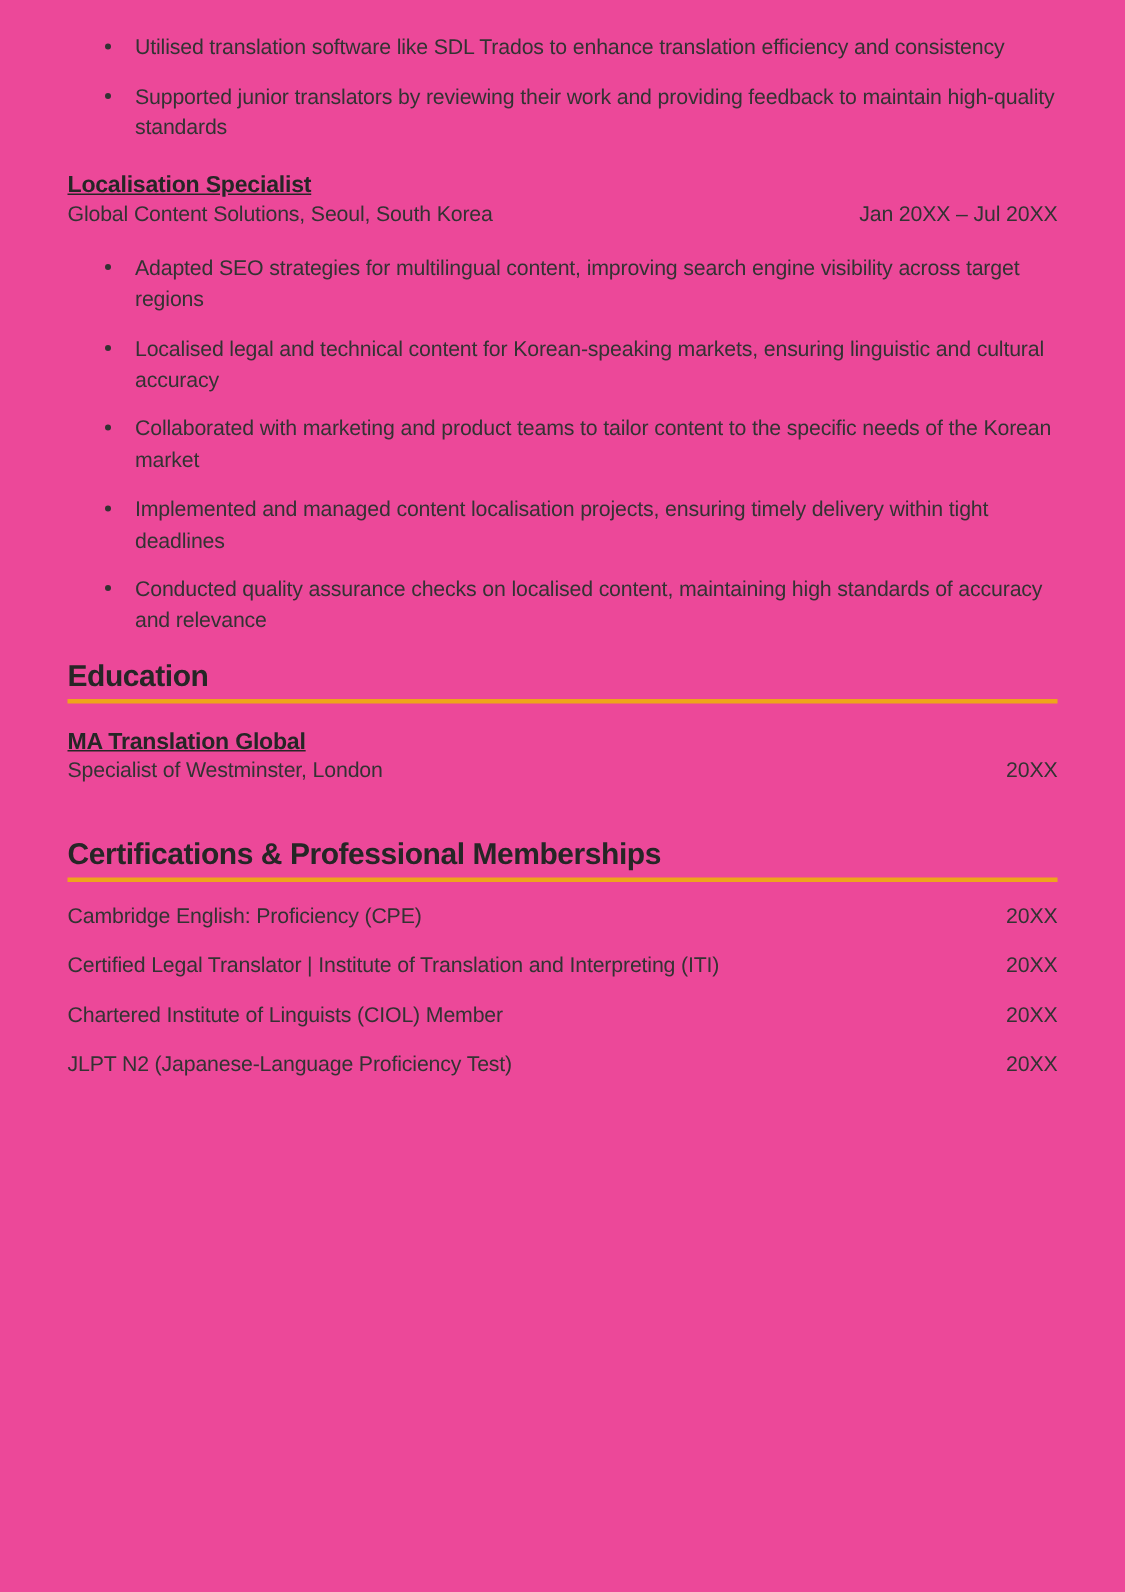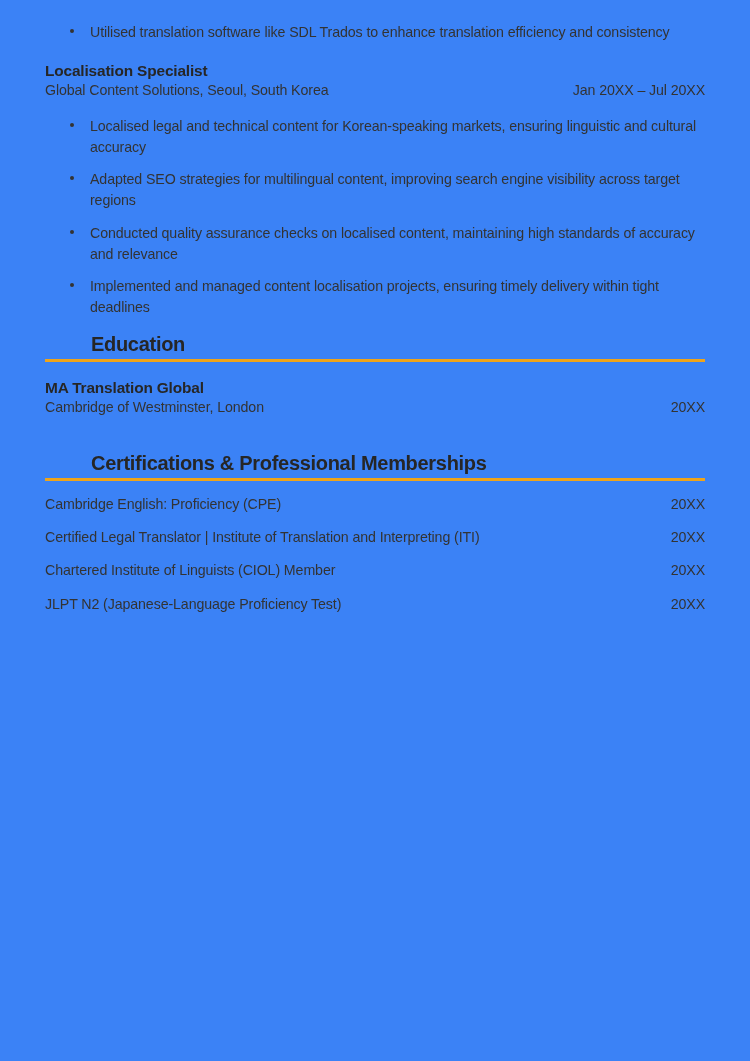--- a/index.html
+++ b/index.html
@@ -11,21 +11,21 @@
     height: 1061px;
     background: #f2f2f2;
     font-family: "Liberation Sans", sans-serif;
     color: #2e2e2e;
     overflow: hidden;
   }
   .page {
     position: relative;
     width: 750px;
     height: 1061px;
-    background: #3b82f6;
+    background: #ec4899;
     box-sizing: border-box;
     padding: 0;
   }
   .content {
     position: absolute;
     left: 45px;
     top: 0;
     width: 660px;
   }
 
@@ -57,20 +57,21 @@
     border-radius: 50%;
   }
 
   
   .entry-title {
     font-size: 15.4px;
     font-weight: bold;
     color: #262626;
     letter-spacing: -0.15px;
     line-height: 1.3;
+    text-decoration: underline;
   }
   .entry-row {
     display: flex;
     justify-content: space-between;
     align-items: baseline;
     font-size: 14.2px;
     line-height: 1.35;
     color: #333333;
     letter-spacing: -0.1px;
     gap: 15px;
@@ -88,21 +89,20 @@
   .section {
     margin-top: 0;
   }
   .section-heading {
     font-size: 20px;
     font-weight: bold;
     color: #262626;
     letter-spacing: -0.3px;
     line-height: 1.2;
     padding-bottom: 3px;
-    margin-left: 46px;
   }
   .rule {
     height: 3px;
     background: #efa41b;
     width: 660px;
     margin-bottom: 0;
   }
 
   
   .sp-22 { height: 22px; }
@@ -140,65 +140,73 @@
 <div class="page">
   <div class="content">
 
     <div class="sp-22"></div>
 
     <ul class="bullets">
       <li>
         <span class="dot"></span>
         <span>Utilised translation software like SDL Trados to enhance translation efficiency and consistency</span>
       </li>
+      <li>
+        <span class="dot"></span>
+        <span>Supported junior translators by reviewing their work and providing feedback to maintain high-quality standards</span>
+      </li>
     </ul>
 
     <div class="sp-18"></div>
 
     <div>
       <div class="entry-title">Localisation Specialist</div>
       <div class="entry-row">
         <div class="entry-sub">Global Content Solutions, Seoul, South Korea</div>
         <div class="entry-date">Jan 20XX – Jul 20XX</div>
       </div>
     </div>
 
     <div class="sp-16"></div>
 
     <ul class="bullets">
       <li>
         <span class="dot"></span>
+        <span>Adapted SEO strategies for multilingual content, improving search engine visibility across target regions</span>
+      </li>
+      <li>
+        <span class="dot"></span>
         <span>Localised legal and technical content for Korean-speaking markets, ensuring linguistic and cultural accuracy</span>
       </li>
       <li>
         <span class="dot"></span>
-        <span>Adapted SEO strategies for multilingual content, improving search engine visibility across target regions</span>
+        <span>Collaborated with marketing and product teams to tailor content to the specific needs of the Korean market</span>
+      </li>
+      <li>
+        <span class="dot"></span>
+        <span>Implemented and managed content localisation projects, ensuring timely delivery within tight deadlines</span>
       </li>
       <li>
         <span class="dot"></span>
         <span>Conducted quality assurance checks on localised content, maintaining high standards of accuracy and relevance</span>
-      </li>
-      <li>
-        <span class="dot"></span>
-        <span>Implemented and managed content localisation projects, ensuring timely delivery within tight deadlines</span>
       </li>
     </ul>
 
     <div class="sp-14"></div>
 
     <div class="section">
       <div class="section-heading">Education</div>
       <div class="rule"></div>
 
       <div class="sp-16"></div>
 
       <div>
         <div class="entry-title">MA Translation Global</div>
         <div class="entry-row">
-          <div class="entry-sub">Cambridge of Westminster, London</div>
+          <div class="entry-sub">Specialist of Westminster, London</div>
           <div class="entry-date">20XX</div>
         </div>
       </div>
 
       <div class="sp-16"></div>
 
     </div>
 
     <div class="sp-18"></div>
 

